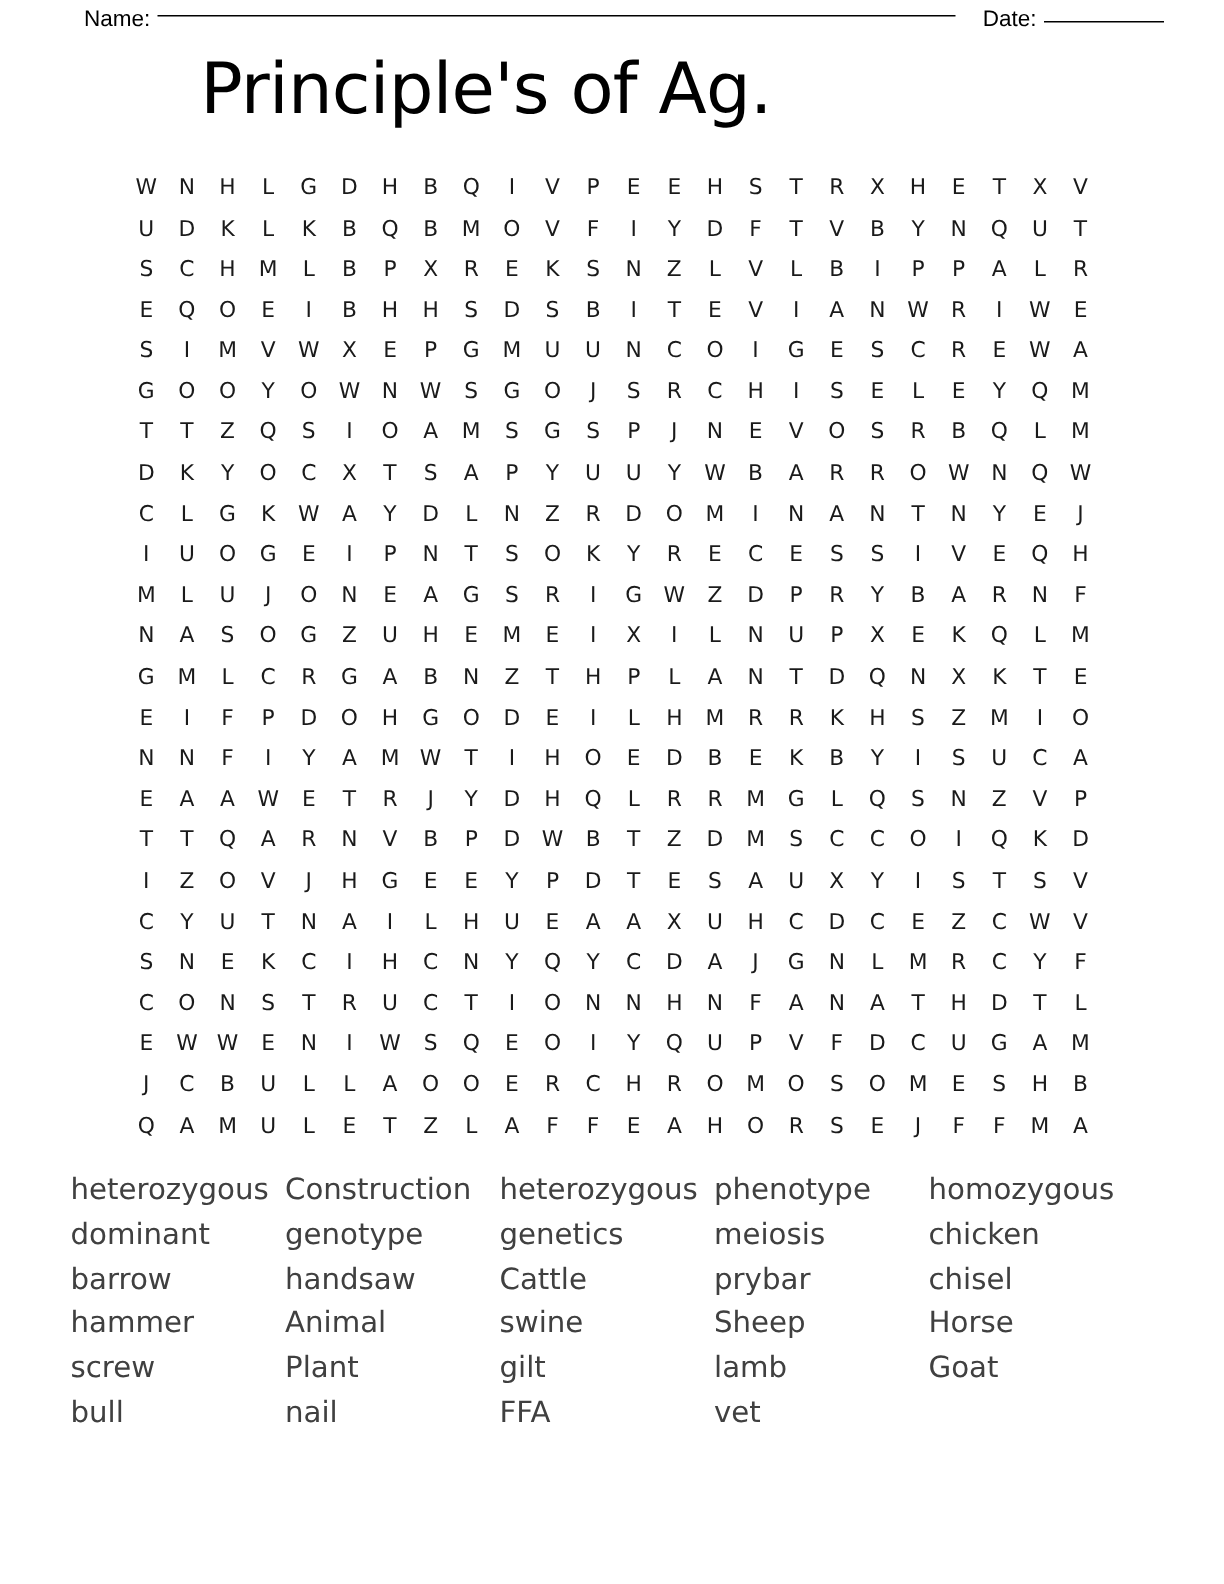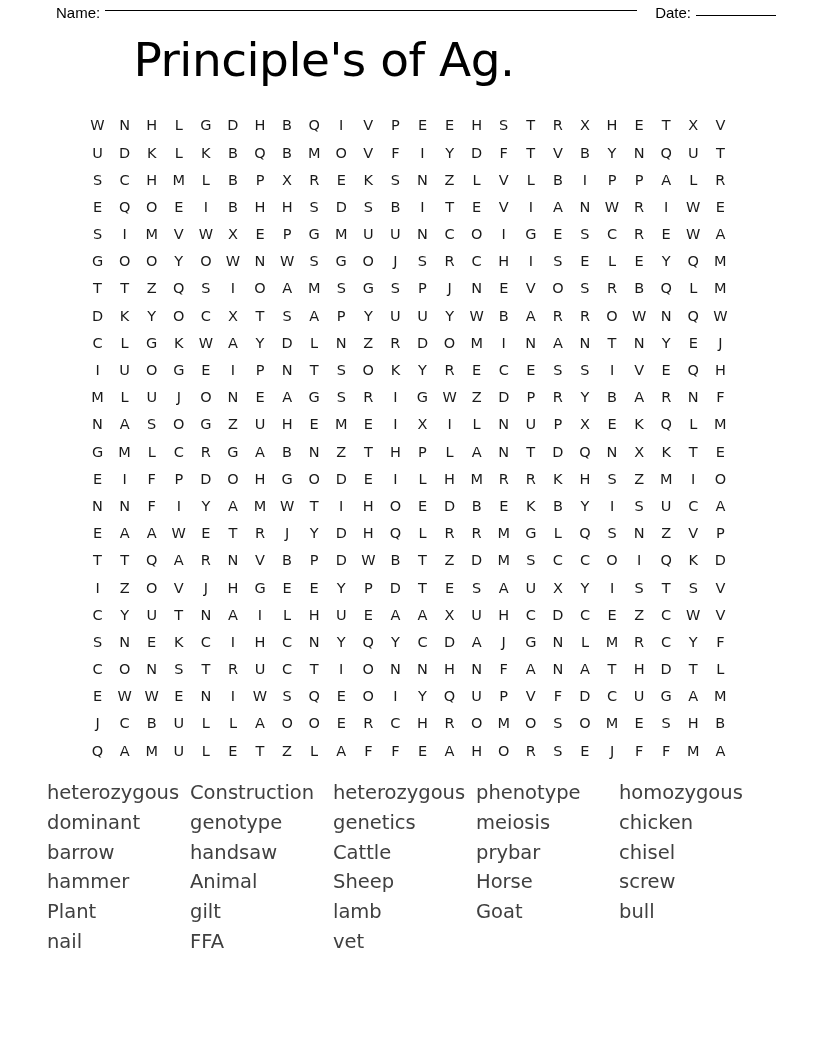--- a/index.html
+++ b/index.html
@@ -750,20 +750,21 @@
     <div class="word-item">genetics</div>
     <div class="word-item">meiosis</div>
     <div class="word-item">chicken</div>
     <div class="word-item">barrow</div>
     <div class="word-item">handsaw</div>
     <div class="word-item">Cattle</div>
     <div class="word-item">prybar</div>
     <div class="word-item">chisel</div>
     <div class="word-item">hammer</div>
     <div class="word-item">Animal</div>
+    <div class="word-item">swine</div>
     <div class="word-item">Sheep</div>
     <div class="word-item">Horse</div>
     <div class="word-item">screw</div>
     <div class="word-item">Plant</div>
     <div class="word-item">gilt</div>
     <div class="word-item">lamb</div>
     <div class="word-item">Goat</div>
     <div class="word-item">bull</div>
     <div class="word-item">nail</div>
     <div class="word-item">FFA</div>

